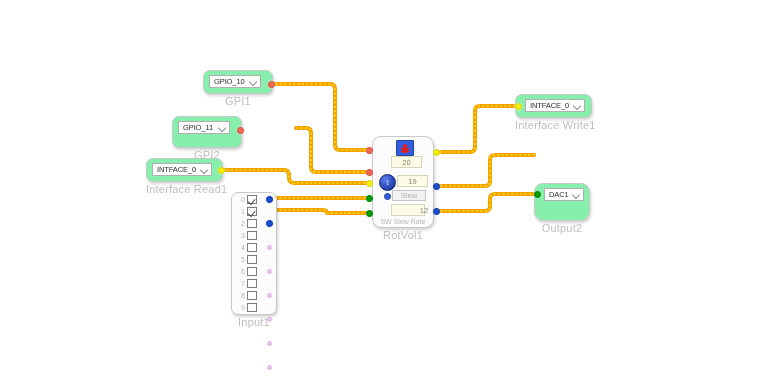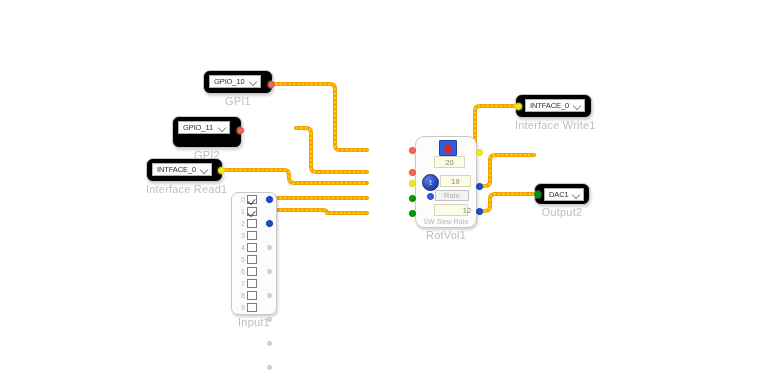--- a/index.html
+++ b/index.html
@@ -11,21 +11,21 @@
 
   
   svg#wires{position:absolute;left:0;top:0;width:768px;height:389px;}
   .wire-base{fill:none;stroke:#F5A000;stroke-width:4;stroke-linecap:round;stroke-linejoin:round;}
   .wire-dash{fill:none;stroke:#FFE000;stroke-width:1.6;stroke-linecap:butt;
              stroke-linejoin:round;stroke-dasharray:2.2 2.2;}
 
   
   .node{position:absolute;}
   .node-box{
-    background:#000000;
+    background:#86efac;
     border:1px solid #c8c8c8;
     border-radius:7px;
     box-shadow:1px 2px 3px rgba(0,0,0,.18);
     box-sizing:border-box;
     position:relative;
   }
   .node-caption{
     text-align:center;color:#c0c0c0;font-size:11px;
     margin-top:1px;letter-spacing:.2px;white-space:nowrap;
   }
@@ -222,21 +222,21 @@
       </div>
       <div class="row" style="top:109px;">
         <span class="idx">9</span>
         <span class="cbx"></span>
 
       </div>
     </div>
     <div class="node-caption">Input1</div>
   </div>
 
-  <div class="node" id="rotvol" style="left:372px;top:136px;margin-left:43px;">
+  <div class="node" id="rotvol" style="left:372px;top:136px;">
     <div class="node-box">
 
       <div class="rv-icon">
         <svg class="bug" viewBox="0 0 10 11">
           <ellipse cx="5" cy="3" rx="2.2" ry="2" fill="#e02020"></ellipse>
           <ellipse cx="5" cy="7" rx="3" ry="3.2" fill="#e02020"></ellipse>
           <rect x="0.2" y="5" width="2.2" height="1" fill="#e02020"></rect>
           <rect x="7.6" y="5" width="2.2" height="1" fill="#e02020"></rect>
           <rect x="0.2" y="8" width="2.2" height="1" fill="#e02020"></rect>
           <rect x="7.6" y="8" width="2.2" height="1" fill="#e02020"></rect>
@@ -246,21 +246,21 @@
       <div class="rv-field" style="left:18px;top:19px;width:31px;height:12px;">20</div>
 
       <div class="rv-knob">
         <span class="glyph">↕</span>
       </div>
 
       <div class="rv-field" style="left:24px;top:38px;width:31px;height:12px;">19</div>
 
       <div class="rv-dot"></div>
 
-      <div class="rv-field table" style="left:19px;top:53px;width:34px;height:11px;">Rate</div>
+      <div class="rv-field table" style="left:19px;top:53px;width:34px;height:11px;">Slew</div>
 
       <div class="rv-field" style="left:18px;top:67px;width:26px;height:12px;padding-left:32px;">12</div>
 
       <div class="rv-caption">SW Slew Rate</div>
 
       <div class="port red" style="left:-7px;top:10px;"></div>
       <div class="port red" style="left:-7px;top:32px;"></div>
       <div class="port yellow" style="left:-7px;top:43px;"></div>
       <div class="port green" style="left:-7px;top:58px;"></div>
       <div class="port green" style="left:-7px;top:73px;"></div>
@@ -278,21 +278,21 @@
       <div class="sel" style="left:9px;top:4px;width:60px;height:13px;">
         <span class="sel-text">INTFACE_0</span>
         <span class="chev"></span>
       </div>
     </div>
     <div class="node-caption">Interface Write1</div>
   </div>
 
 
   <div class="node" id="out2" style="left:534px;top:183px;">
-    <div class="node-box" style="width:56px;height:22px;">
+    <div class="node-box" style="width:56px;height:38px;border-radius:9px;">
       <div class="port green" style="left:-1px;top:7px;"></div>
       <div class="sel" style="left:9px;top:4px;width:40px;height:13px;">
         <span class="sel-text">DAC1</span>
         <span class="chev"></span>
       </div>
     </div>
     <div class="node-caption">Output2</div>
   </div>
 
 </div>

